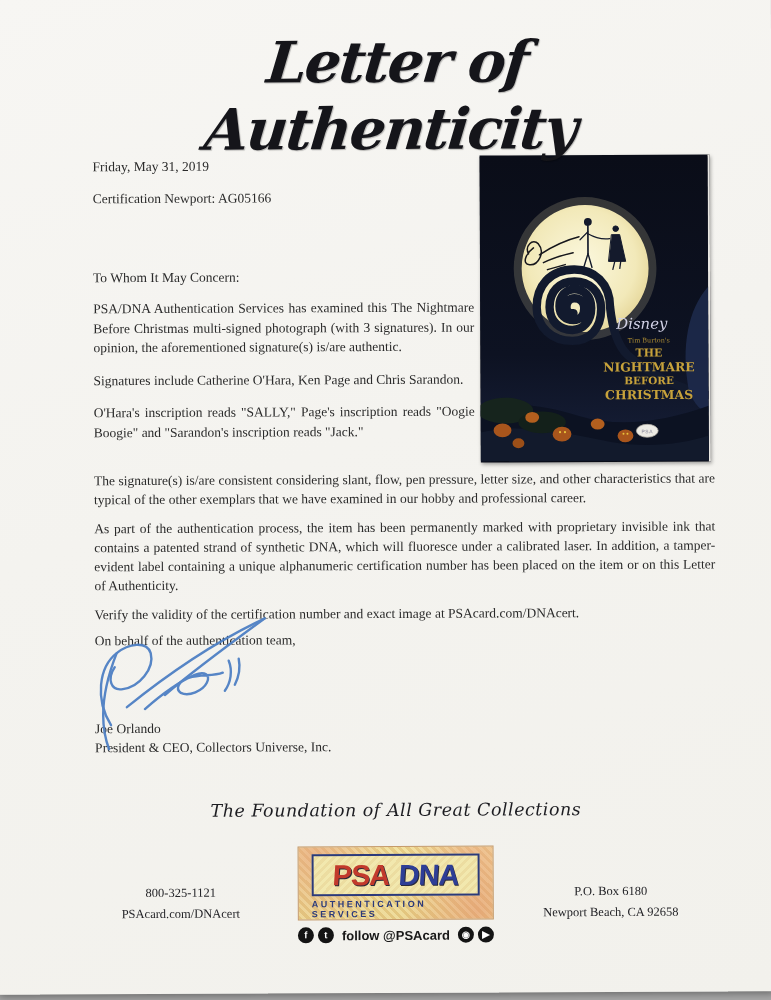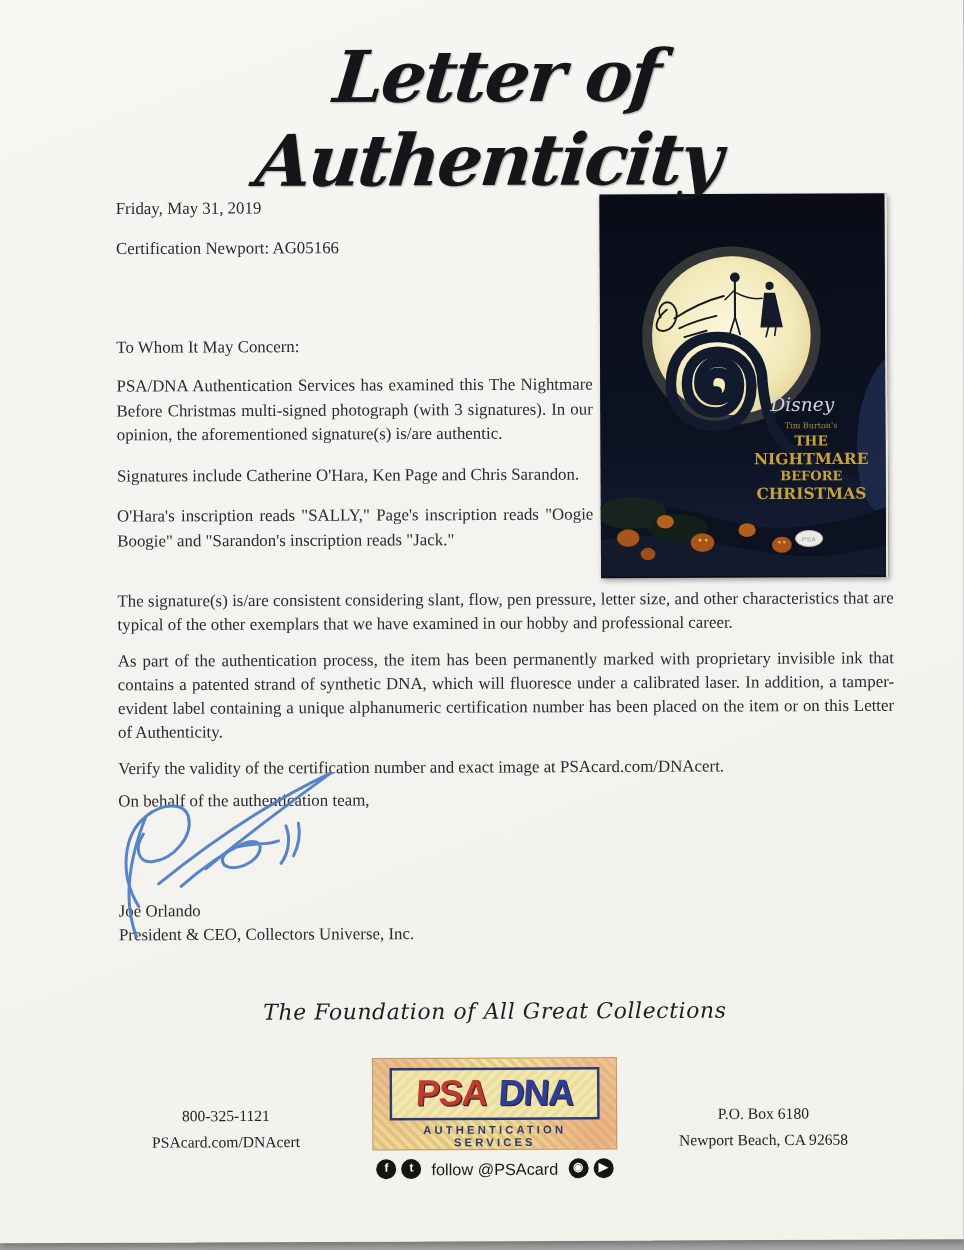--- a/index.html
+++ b/index.html
@@ -65,30 +65,30 @@
     display:flex; align-items:center; justify-content:center; gap:9px;
   }
   .psa-word {
     font-family:"Liberation Sans", sans-serif; font-weight:bold; font-size:29px;
     letter-spacing:-1px; transform:skewX(-4deg);
     text-shadow:1px 1px 0 #2a2a3a;
   }
   .psa-red { color:#c23a2c; }
   .dna-blue { color:#2e3e96; }
   .psa-subtitle {
-    margin-top:3px; text-align:center; font-family:"Liberation Sans", sans-serif;
+    margin-top:3px; text-align:left; font-family:"Liberation Sans", sans-serif;
     font-weight:bold; font-size:9px; letter-spacing:2.5px; color:#2c3a7a;
   }
   .social-row { display:flex; align-items:center; justify-content:center; gap:4px; margin-top:7px; }
   .soc-icon {
     width:16px; height:16px; border-radius:50%; background:#141414; color:#fff;
     font-family:"Liberation Sans", sans-serif; font-weight:bold; font-size:9.5px;
     line-height:16px; text-align:center; display:inline-block;
   }
-  .social-text { font-family:"Liberation Sans", sans-serif; font-weight:normal; font-size:13px; color:#181818; margin:0 4px; }
+  .social-text { font-family:"Liberation Sans", sans-serif; font-weight:bold; font-size:13px; color:#181818; margin:0 4px; }
 </style>
 </head>
 <body>
 
 <div class="screen">
   <div class="paper">
 
     <div class="title">Letter of Authenticity</div>
 
     <div class="content-row">

